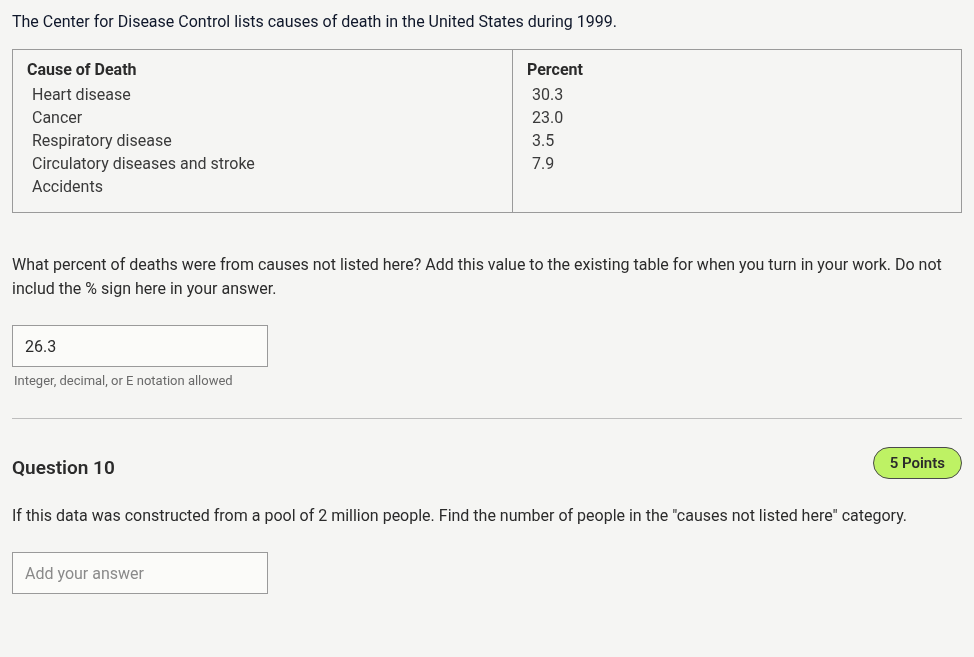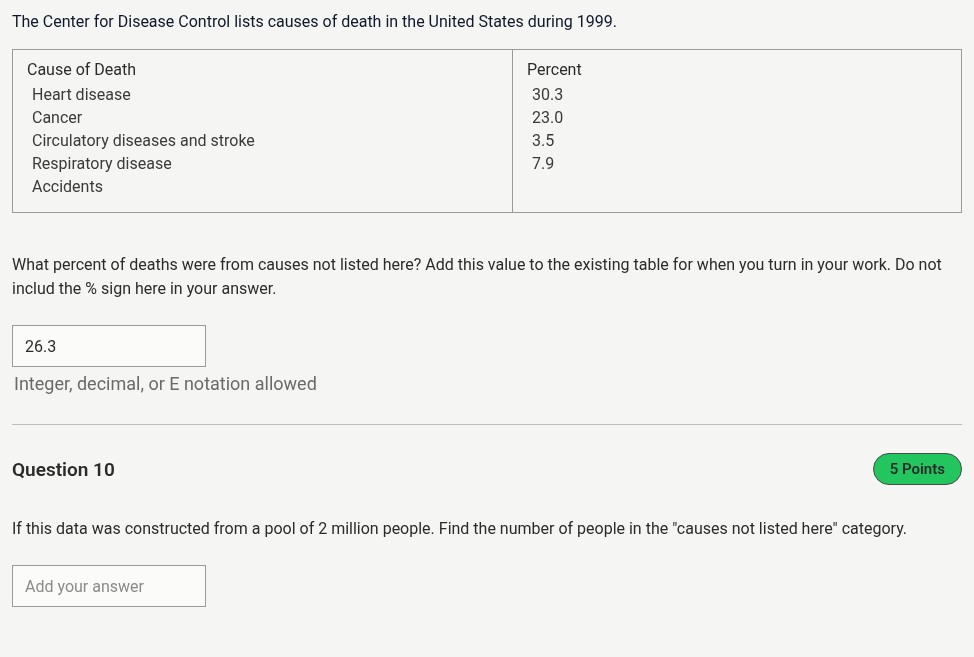--- a/index.html
+++ b/index.html
@@ -27,93 +27,93 @@
     padding: 10px 14px 12px 14px;
   }
   .col-left {
     flex: 0 0 500px;
     border-right: 1px solid #9a9a9a;
   }
   .col-right {
     flex: 1;
   }
   .th {
-    font-weight: 400;
+    font-weight: 700;
     margin-bottom: 6px;
     font-size: 16px;
   }
   .td {
     font-weight: 400;
     margin: 4px 5px;
     font-size: 16px;
     color: #3a3a3a;
   }
   .question-text {
     font-size: 16px;
     color: #2b2b2b;
     line-height: 1.5;
     margin: 4px 0 24px 0;
   }
   .answer-input {
-    width: 194px;
+    width: 256px;
     height: 42px;
     border: 1px solid #9a9a9a;
     background: #fbfbf9;
     font-size: 16px;
     padding: 0 12px;
     color: #2b2b2b;
     font-family: inherit;
     display: block;
   }
   .answer-input::placeholder {
     color: #8a8a8a;
   }
   .hint {
-    font-size: 18px;
+    font-size: 13px;
     color: #6a6a6a;
     margin: 6px 0 0 2px;
   }
   .divider {
     border: none;
     border-top: 1px solid #bdbdbd;
     margin: 30px 0 28px 0;
   }
   .q-header {
     display: flex;
     justify-content: space-between;
-    align-items: center;
-    margin-bottom: 32px;
+    align-items: flex-end;
+    margin-bottom: 25px;
   }
   .q-title {
     font-size: 19px;
     font-weight: 600;
     color: #2b2b2b;
   }
   .points-badge {
     border: 1.5px solid #4a4a4a;
     border-radius: 999px;
     padding: 6px 16px;
     font-size: 15px;
     font-weight: 600;
     color: #2b2b2b;
-    background: #22c55e;
+    background: #bef264;
   }
 </style>
 </head>
 <body>
 
 <div class="intro">The Center for Disease Control lists causes of death in the United States during 1999.</div>
 
 <div class="data-table">
   <div class="col col-left">
     <div class="th">Cause of Death</div>
     <div class="td">Heart disease</div>
     <div class="td">Cancer</div>
+    <div class="td">Respiratory disease</div>
     <div class="td">Circulatory diseases and stroke</div>
-    <div class="td">Respiratory disease</div>
     <div class="td">Accidents</div>
   </div>
   <div class="col col-right">
     <div class="th">Percent</div>
     <div class="td">30.3</div>
     <div class="td">23.0</div>
     <div class="td">3.5</div>
     <div class="td">7.9</div>
   </div>
 </div>

